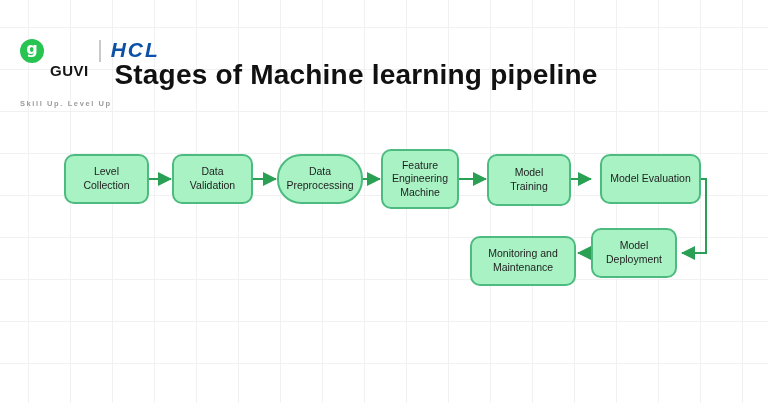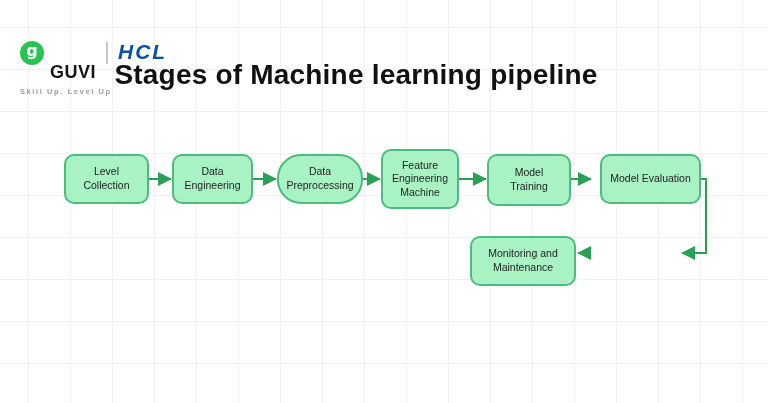--- a/index.html
+++ b/index.html
@@ -27,30 +27,30 @@
   .logo{position:absolute;left:20px;top:22px;}
   .logo-row{display:flex;align-items:center;gap:6px;}
   .guvi-icon{
     width:24px;height:24px;border-radius:50%;
     background:var(--guvi-green,#28c452);
     color:#ffffff;display:flex;align-items:center;justify-content:center;
     font-weight:bold;font-size:16px;line-height:1;
     font-family:"DejaVu Sans",sans-serif;padding-bottom:4px;
   }
   .guvi-word{
-    font-size:18px;font-weight:700;color:#151515;letter-spacing:0.5px;margin-top:40px;
+    font-size:15px;font-weight:700;color:#151515;letter-spacing:0.5px;margin-top:40px;
   }
   .logo-sep{width:2px;height:22px;background:#c9c9c9;margin:0 4px;}
   .hcl-word{
     font-size:21px;font-weight:700;font-style:italic;
     color:var(--hcl-blue,#0d51a7);letter-spacing:2px;
     transform:scaleY(0.92);
   }
   .tagline{
-    margin-top:4px;font-size:7.5px;font-weight:700;
+    margin-top:20px;font-size:7.5px;font-weight:700;
     color:var(--tagline-gray,#9b9b9b);letter-spacing:1.6px;
   }
 
   
   .title{
     position:absolute;left:0;top:62px;width:712px;
     text-align:center;font-size:28px;line-height:26px;
     font-weight:700;color:#111111;letter-spacing:0.2px;
   }
 
@@ -97,20 +97,21 @@
     <path class="edge" d="M149 179 H171" marker-end="url(#ah)"></path>
     <path class="edge" d="M253 179 H276" marker-end="url(#ah)"></path>
     <path class="edge" d="M363 179 H380" marker-end="url(#ah)"></path>
     <path class="edge" d="M459 179 H486" marker-end="url(#ah)"></path>
     <path class="edge" d="M571 179 H591" marker-end="url(#ah)"></path>
     <path class="edge" d="M677 179 H706 V253 H682" marker-end="url(#ah)"></path>
     <path class="edge" d="M591 253 H578" marker-end="url(#ah)"></path>
   </svg>
 
   <div class="node" style="left:64px;top:154px;width:85px;height:50px;">Level Collection</div>
-  <div class="node" style="left:172px;top:154px;width:81px;height:50px;">Data Engineering</div>
+  <div class="node" style="left:172px;top:154px;width:81px;height:50px;">Data Validation</div>
   <div class="node" style="left:277px;top:154px;width:86px;height:50px;border-radius:24px;">Data Preprocessing</div>
   <div class="node" style="left:381px;top:149px;width:78px;height:60px;">Feature Engineering Machine</div>
   <div class="node" style="left:487px;top:154px;width:84px;height:52px;">Model Training</div>
   <div class="node" style="left:600px;top:154px;width:101px;height:50px;">Model Evaluation</div>
   <div class="node" style="left:470px;top:236px;width:106px;height:50px;">Monitoring and Maintenance</div>
+  <div class="node" style="left:591px;top:228px;width:86px;height:50px;">Model Deployment</div>
 
 </div>
 
 </body></html>

